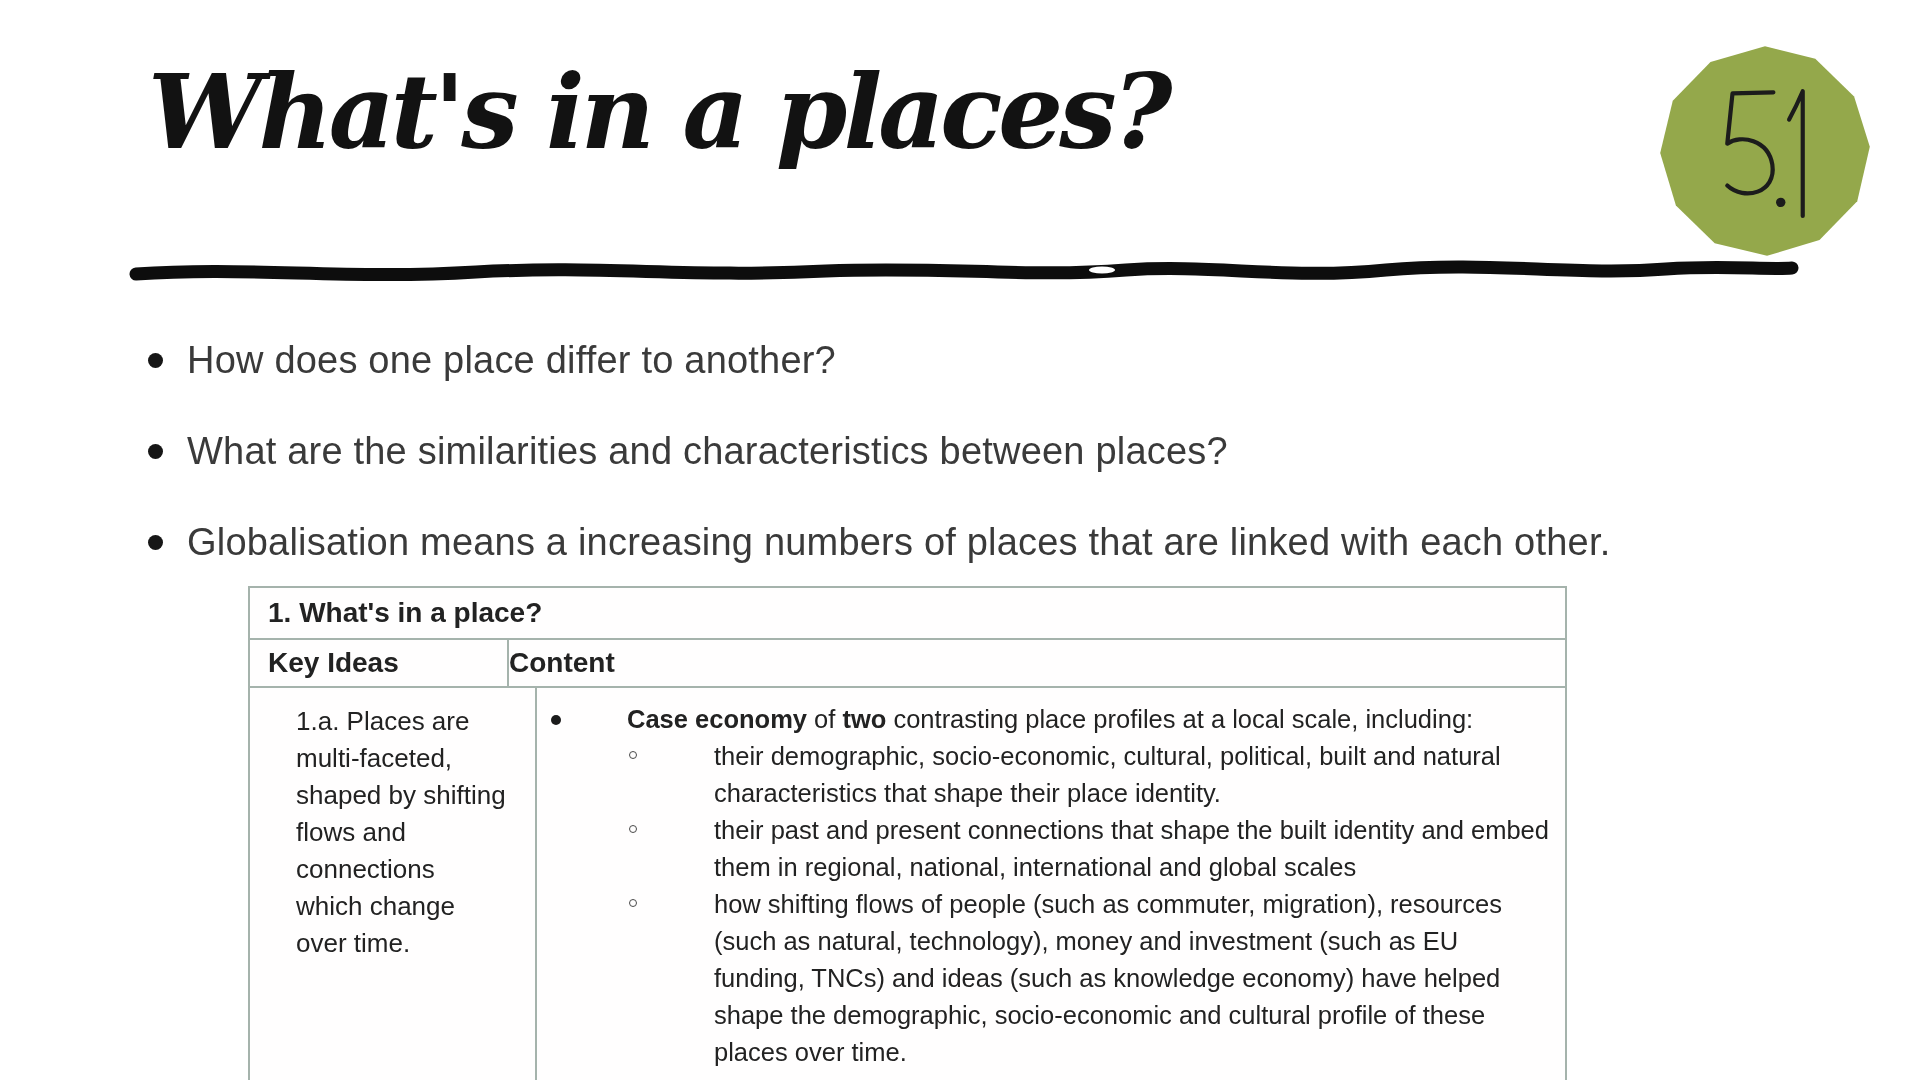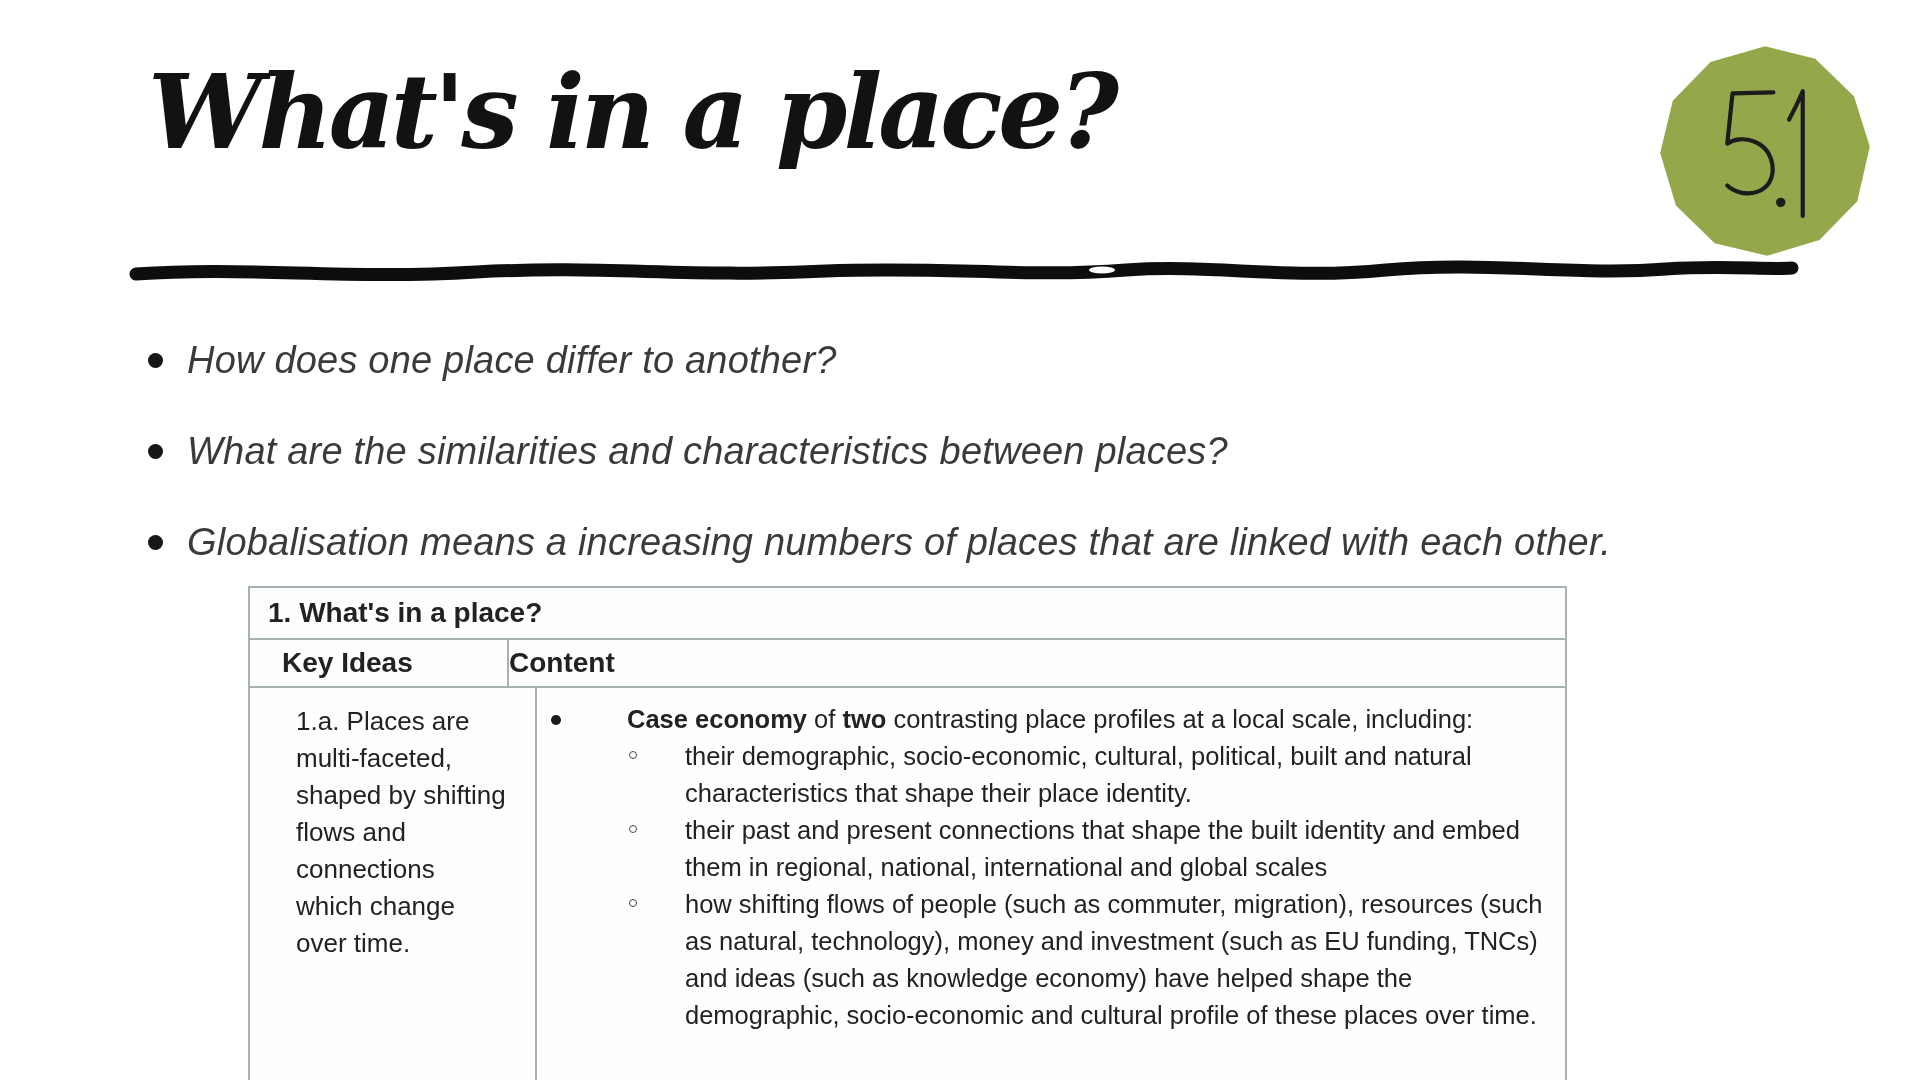--- a/index.html
+++ b/index.html
@@ -49,21 +49,20 @@
   .bullet-list{
     position:absolute;
     left:148px; top:338px;
     width:1500px;
   }
   .bullet-item{
     display:flex;
     align-items:center;
     height:44px;
     margin-bottom:47px;
-    font-style:italic;
   }
   .bullet-dot{
     flex:0 0 auto;
     width:15px;height:15px;
     border-radius:50%;
     background:#161616;
     margin-right:24px;
   }
   .bullet-text{
     font-size:38px;
@@ -107,53 +106,53 @@
     flex:0 0 auto;
     border-right:2px solid var(--border);
   }
   .col-content{flex:1;}
   .t-header-row .col-key,
   .t-header-row .col-content{
     display:flex;align-items:center;
     font-weight:bold;
     font-size:28px;
   }
-  .t-header-row .col-key{padding-left:32px;text-align:center;}
+  .t-header-row .col-key{padding-left:18px;text-align:center;}
   .t-header-row .col-content{padding-left:0;}
   .t-body-row .col-key{
     padding:15px 29px 0 18px;
     font-size:26px;
     line-height:37px;
     margin-left:28px;
   }
   .t-body-row .col-content{
     padding:13px 12px 0 14px;
     font-size:25.5px;
     line-height:37px;
   }
 
   
   .citem{display:grid;}
   .citem.l1{grid-template-columns:76px 1fr;}
-  .citem.l2{grid-template-columns:56px 1fr; margin-left:78px;}
+  .citem.l2{grid-template-columns:56px 1fr; margin-left:78px;gap:29px;}
   .marker-disc{
     width:10px;height:10px;border-radius:50%;
     background:#1b1b1b;margin-top:14px;
   }
   .marker-circle{
     width:8px;height:8px;border-radius:50%;
     border:1.6px solid #4a4a4a;margin-top:13px;
   }
   .ctext{font-size:inherit;}
   .ctext .b{font-weight:bold;}
 </style>
 </head>
 <body>
 
-<h1 class="slide-title">What's in a place?</h1>
+<h1 class="slide-title">What's in a places?</h1>
 
 <div class="badge">
   <svg viewBox="0 0 208 208">
     <polygon points="104,4 152,16 189,52 204,100 192,152 156,189 106,204 56,192 19,156 4,106 16,56 52,19" fill="#94a84b"></polygon>
     <g stroke="#1c1c1c" stroke-width="4" fill="none" stroke-linecap="round" stroke-linejoin="round">
       <path d="M 112 48 L 73 49 L 68 97 C 81 88 107 93 111 117 C 115 144 84 152 68 137"></path>
       <circle cx="119" cy="153" r="4.5" fill="#1c1c1c" stroke="none"></circle>
       <path d="M 127 74 C 133 63 137 54 140 47 L 140 166"></path>
     </g>
   </svg>

